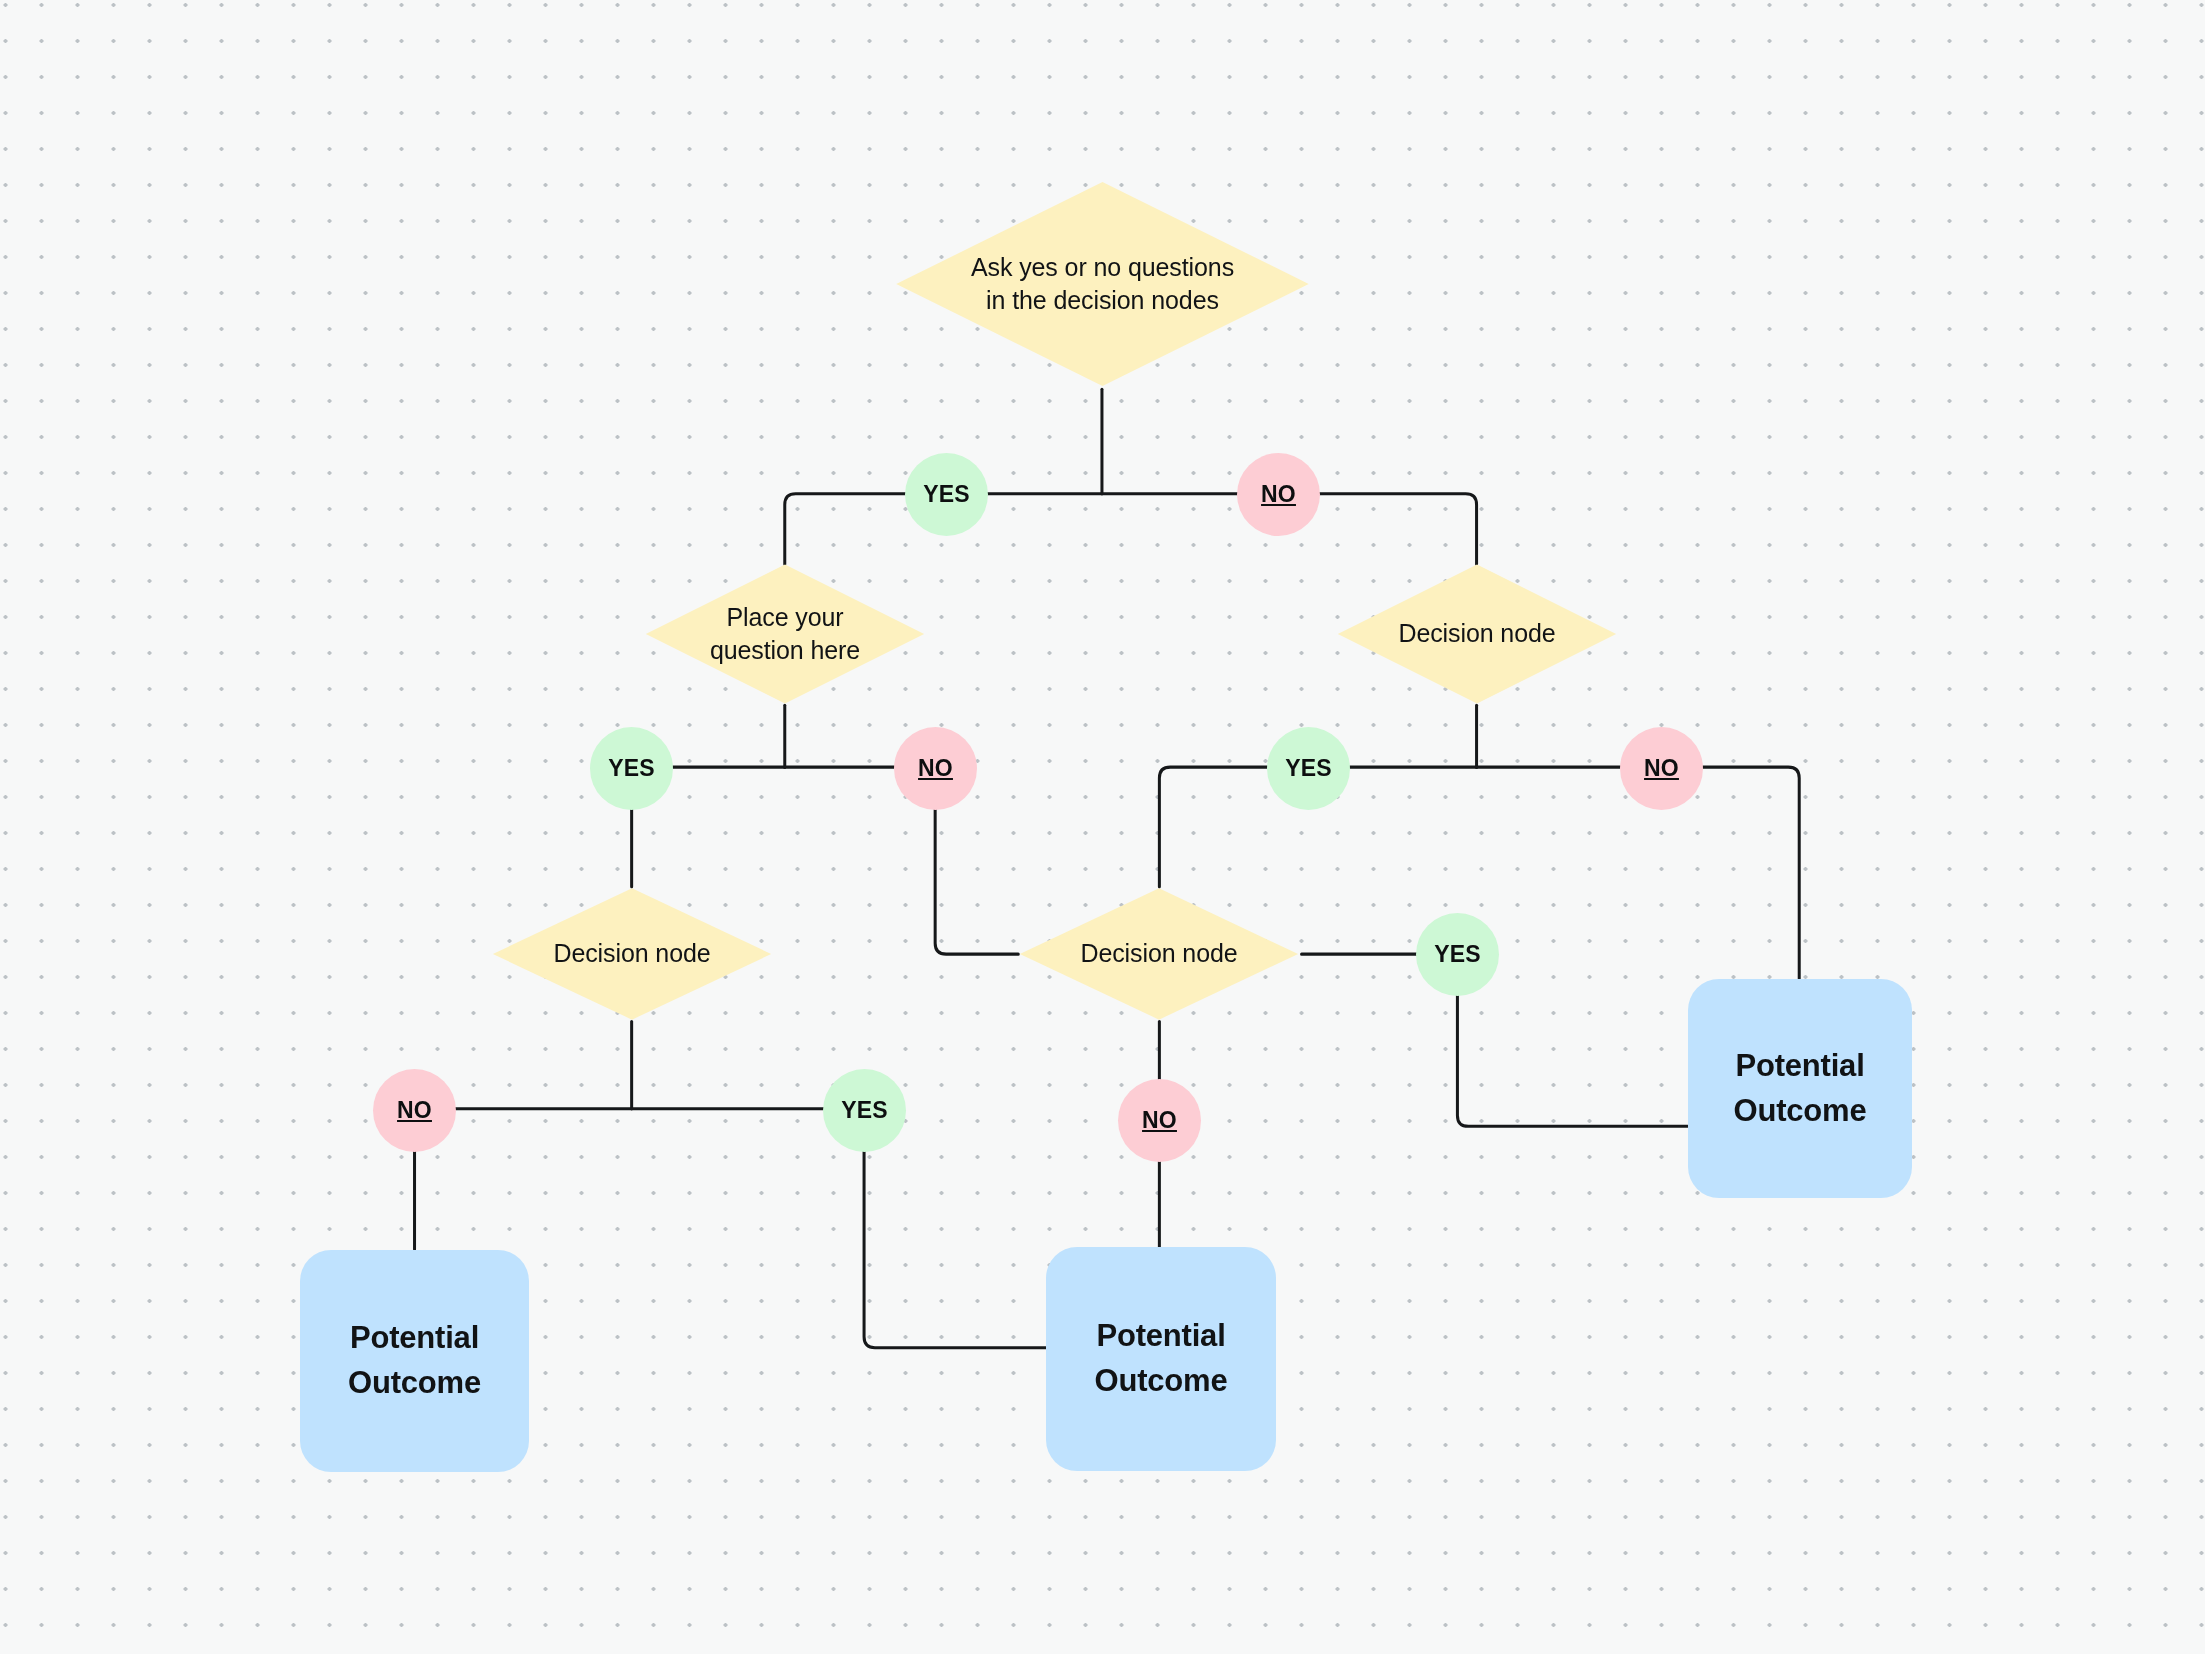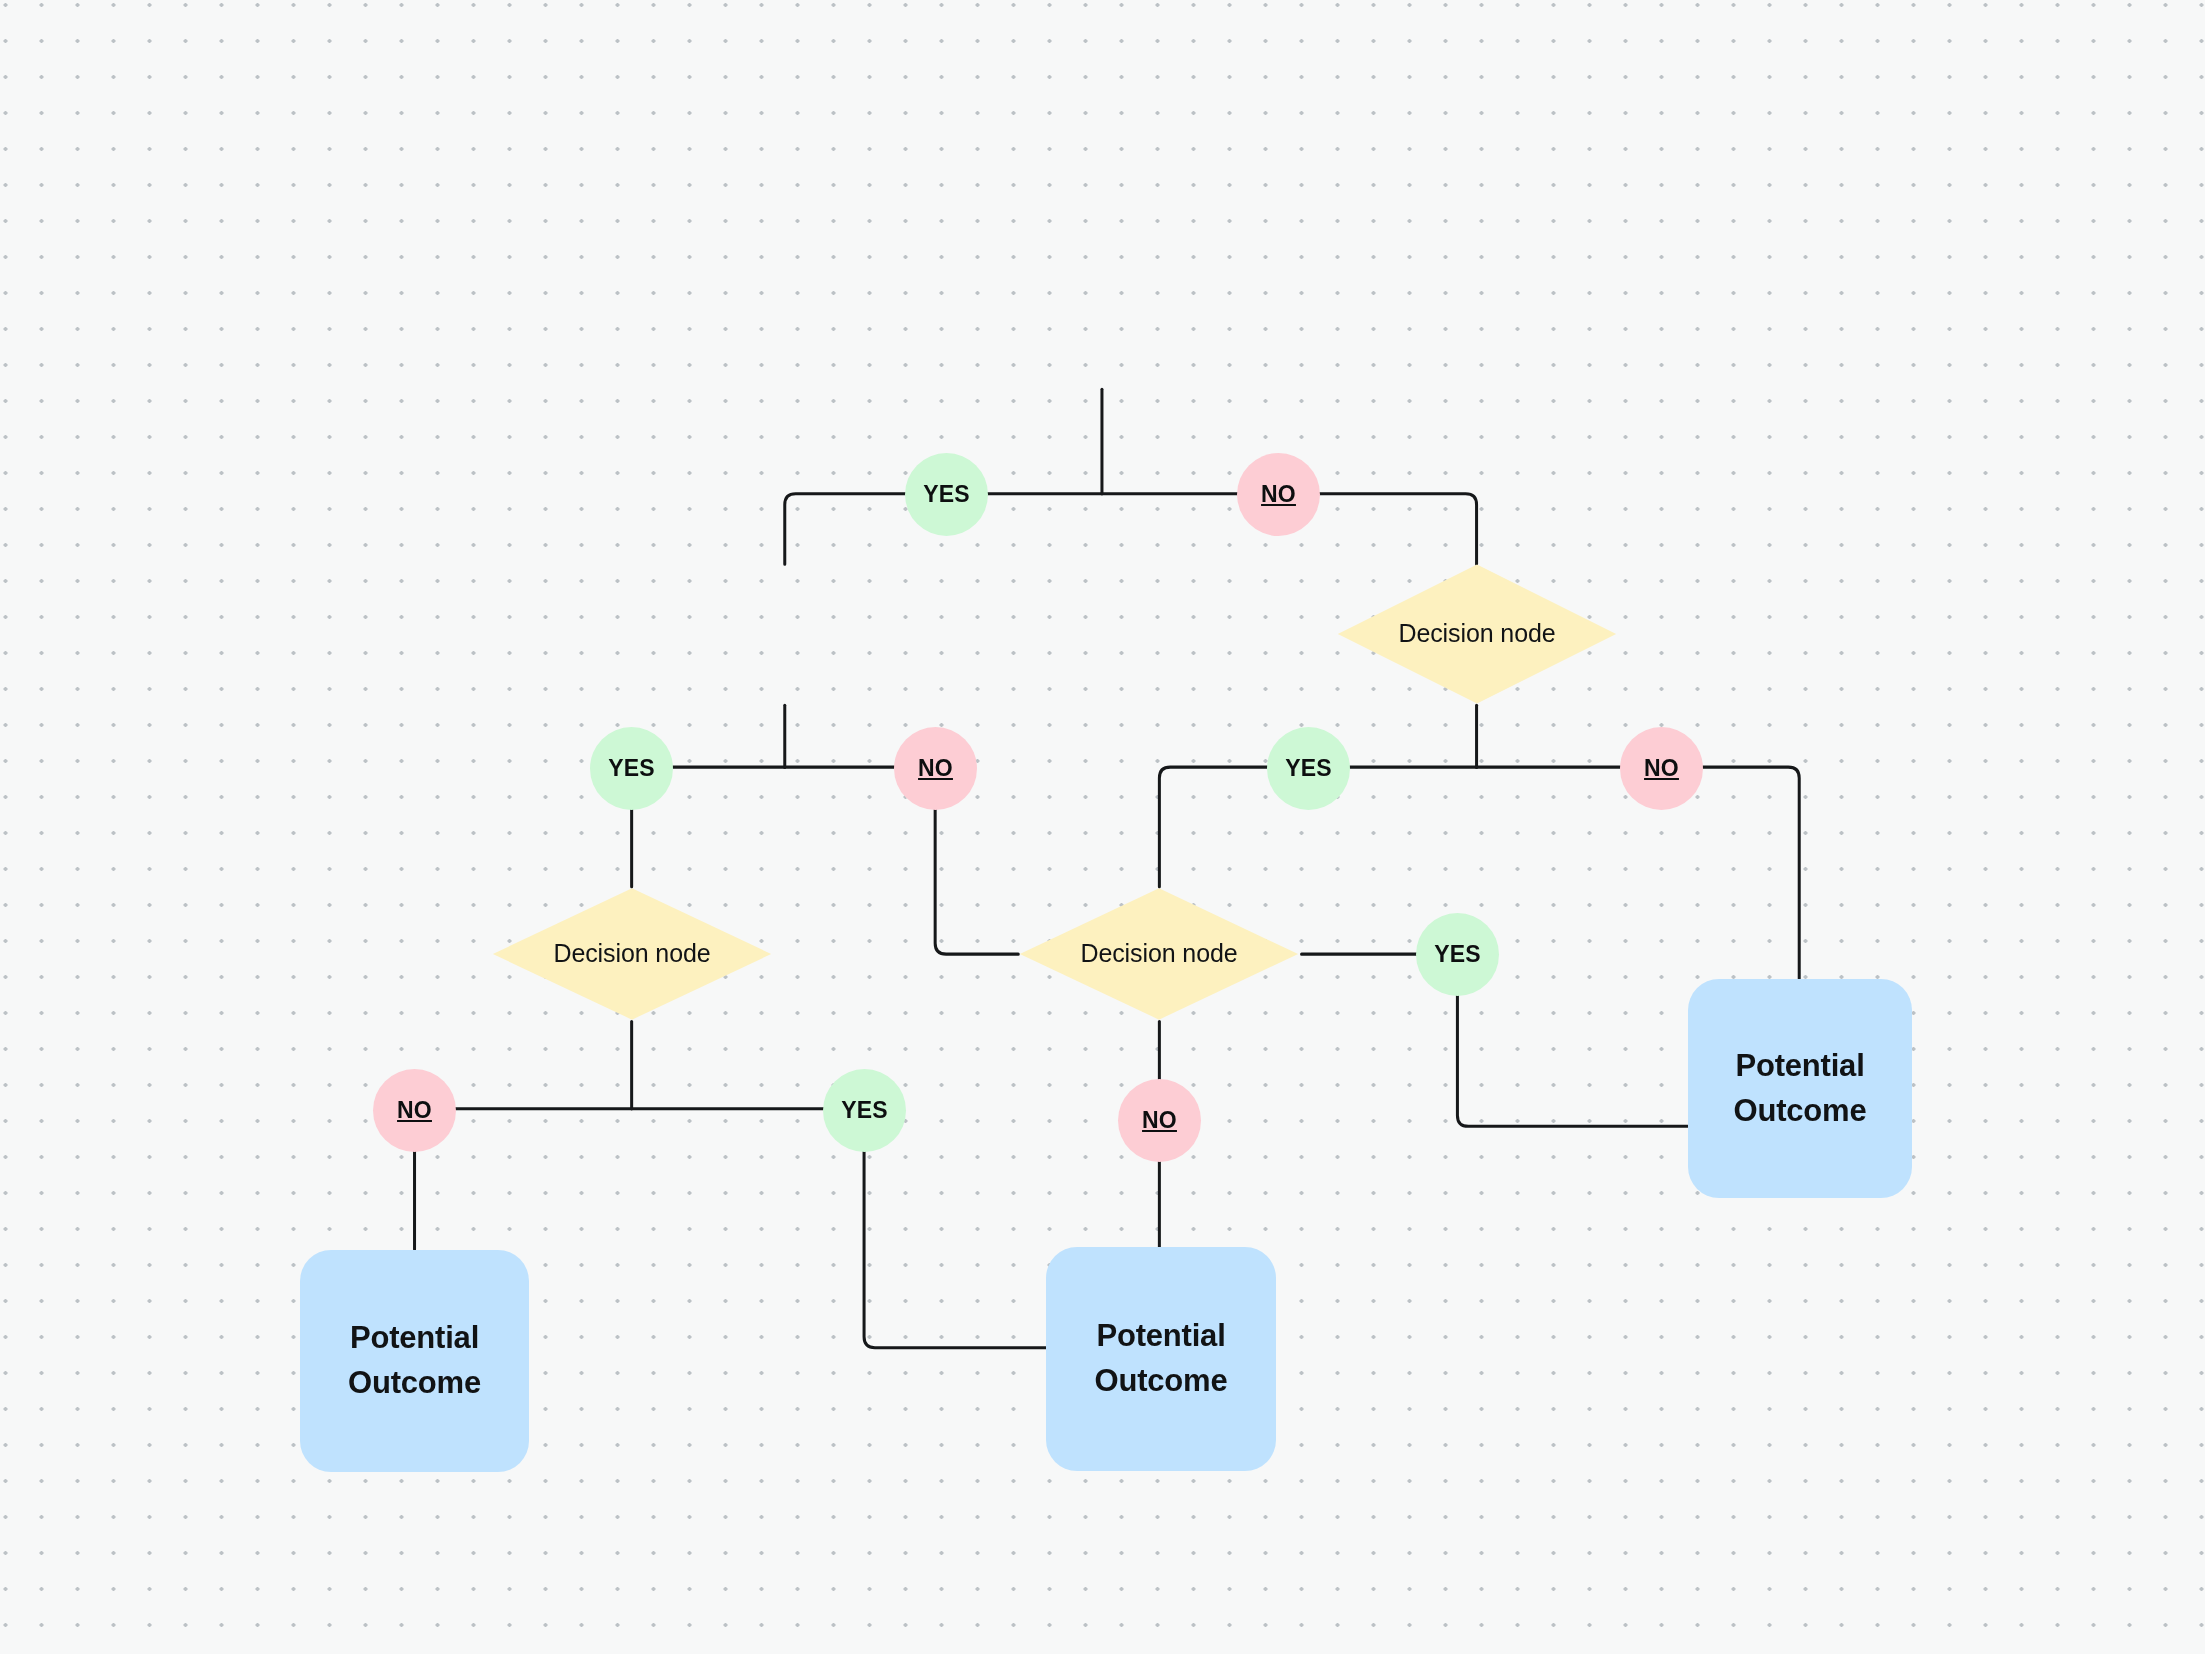--- a/index.html
+++ b/index.html
@@ -99,21 +99,35 @@
       <path class="edge" d="M 2700 1290 L 2700 1403" stroke="#16181a"></path>
       <path class="edge" d="M 2700 1403 L 2140 1403 Q 2120 1403 2120 1423 L 2120 1622" stroke="#16181a"></path>
       <path class="edge" d="M 2700 1403 L 3270 1403 Q 3290 1403 3290 1423 L 3290 1790" stroke="#16181a"></path>
       <path class="edge" d="M 1155 1868 L 1155 2028" stroke="#16181a"></path>
       <path class="edge" d="M 1155 2028 L 758 2028 L 758 2285" stroke="#16181a"></path>
       <path class="edge" d="M 1155 2028 L 1580 2028 L 1580 2445 Q 1580 2465 1600 2465 L 1913 2465" stroke="#16181a"></path>
       <path class="edge" d="M 2120 1868 L 2120 2280" stroke="#16181a"></path>
       <path class="edge" d="M 2380 1745 L 2665 1745 L 2665 2040 Q 2665 2060 2685 2060 L 3086 2060" stroke="#16181a"></path>
     </svg>
 
+  <div class="node diamond" style="left: 892px; top: 180px; width: 421px; height: 208px;">
+    <svg class="dshape" viewBox="0 0 100 100" preserveAspectRatio="none">
+      <path d="M 50 1 L 99 50 L 50 99 L 1 50 Z" fill="#fdf1bf"></path>
+    </svg>
+    <span class="dlabel">Ask yes or no questions
+in the decision nodes</span>
+  </div>
 
+  <div class="node diamond" style="left: 643px; top: 563px; width: 284px; height: 142px;">
+    <svg class="dshape" viewBox="0 0 100 100" preserveAspectRatio="none">
+      <path d="M 50 1 L 99 50 L 50 99 L 1 50 Z" fill="#fdf1bf"></path>
+    </svg>
+    <span class="dlabel">Place your
+question here</span>
+  </div>
 
   <div class="node diamond" style="left: 1335px; top: 563px; width: 284px; height: 142px;">
     <svg class="dshape" viewBox="0 0 100 100" preserveAspectRatio="none">
       <path d="M 50 1 L 99 50 L 50 99 L 1 50 Z" fill="#fdf1bf"></path>
     </svg>
     <span class="dlabel">Decision node</span>
   </div>
 
   <div class="node diamond" style="left: 490px; top: 887px; width: 284px; height: 134px;">
     <svg class="dshape" viewBox="0 0 100 100" preserveAspectRatio="none">

